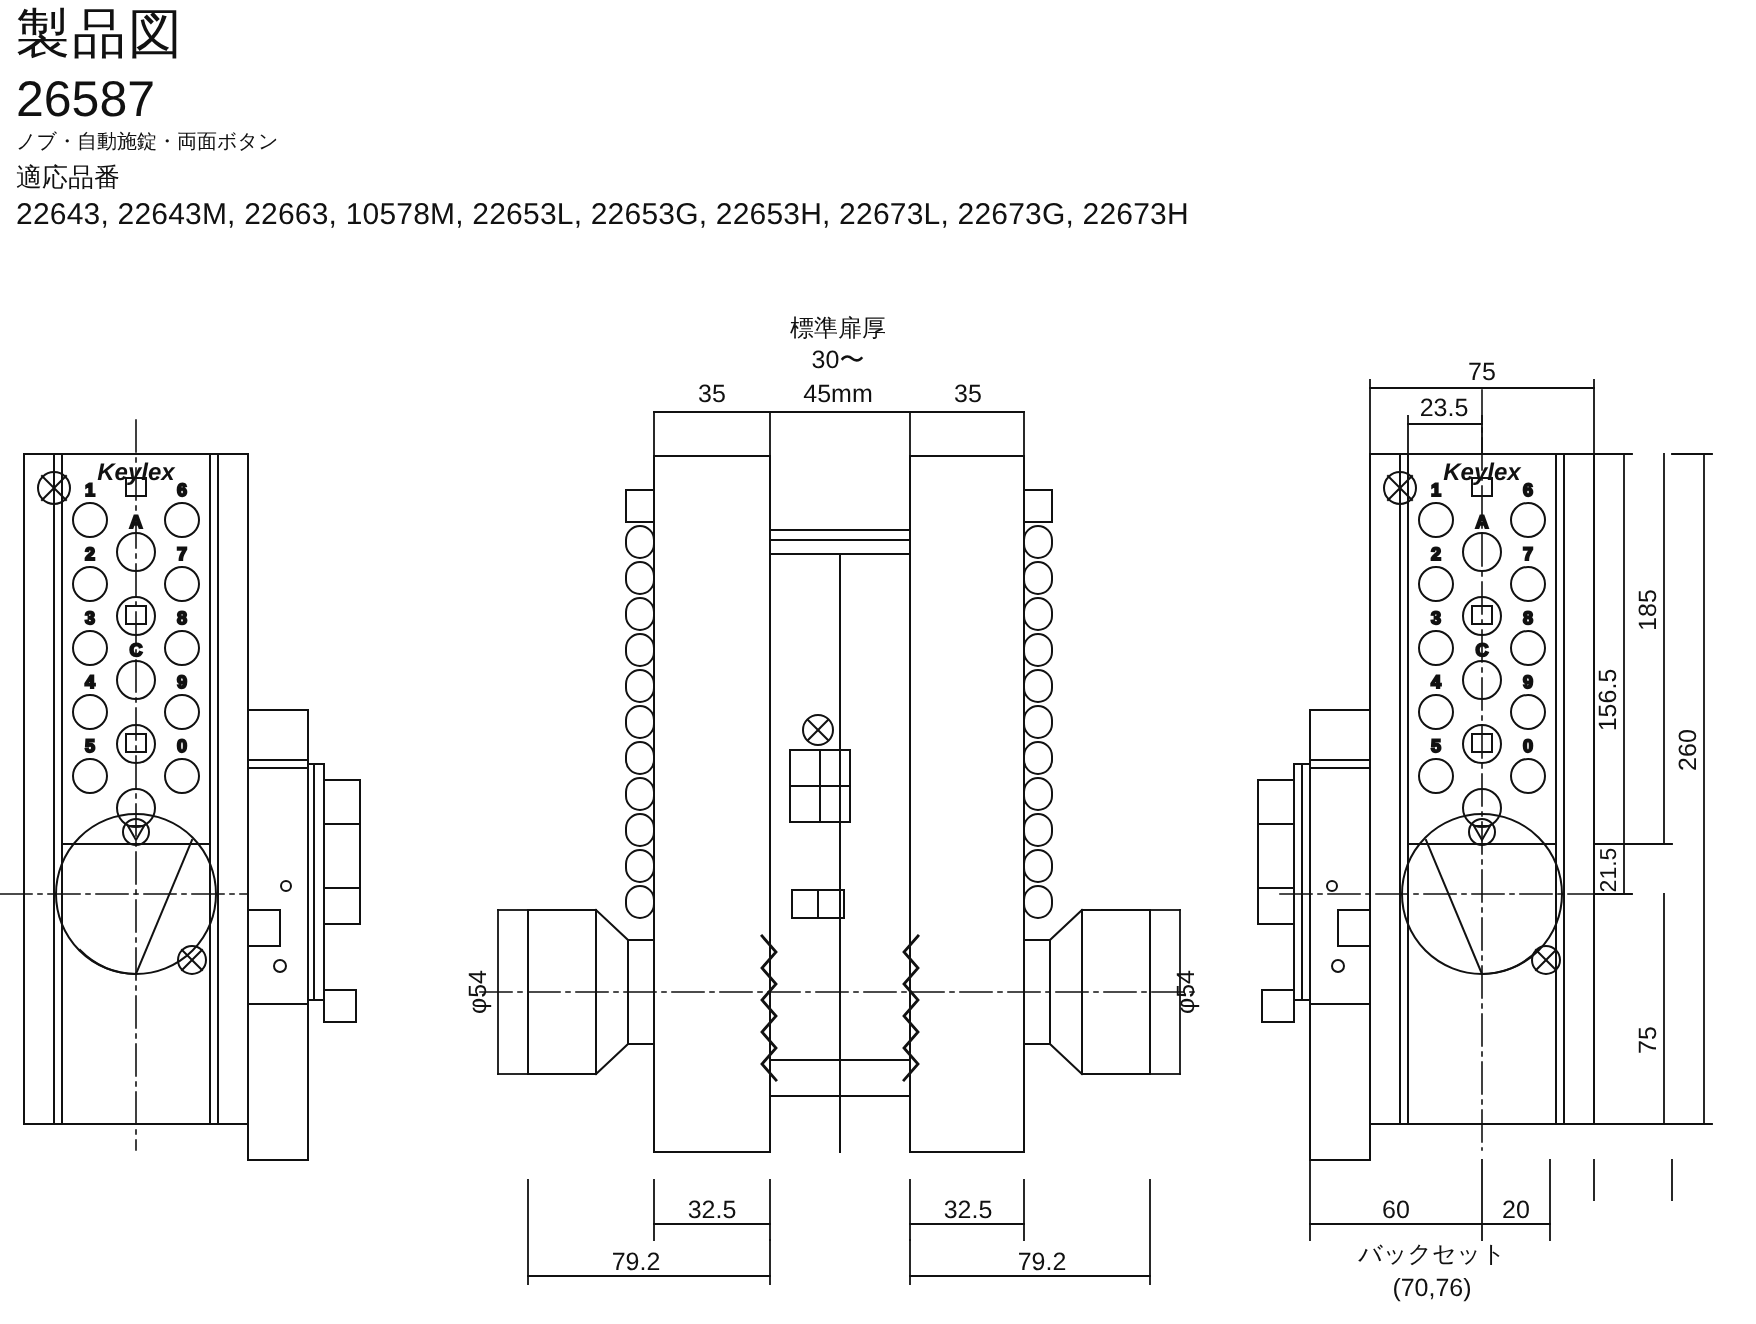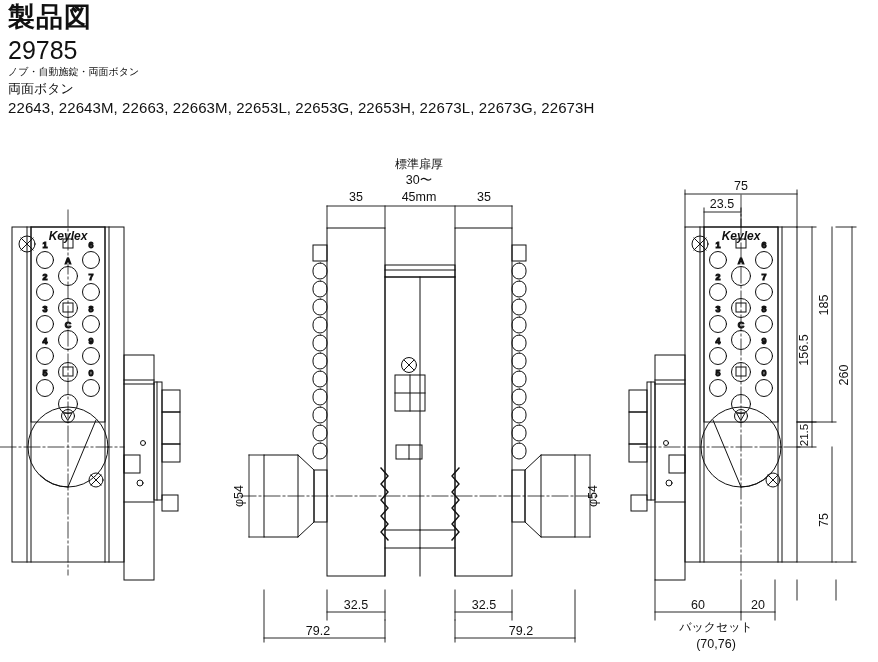--- a/index.html
+++ b/index.html
@@ -1,44 +1,44 @@
 <!DOCTYPE html>
 <html><head>
 <meta charset="utf-8">
 <style>
   html,body{margin:0;padding:0;background:#fff;}
   body{width:878px;height:662px;position:relative;overflow:hidden;
        font-family:"Liberation Sans","DejaVu Sans",sans-serif;color:#111;}
 
   
   #header{position:absolute;left:8px;top:2px;width:860px;}
-  #title{font-size:27px;font-weight:bold;letter-spacing:1px;line-height:1.15;}
+  #title{font-size:27px;font-weight:normal;letter-spacing:1px;line-height:1.15;}
   #model{font-size:25px;font-weight:normal;line-height:1.2;margin-top:2px;letter-spacing:0px;}
   #subtitle{font-size:10px;line-height:1.25;margin-top:1px;}
   #applabel{font-size:13px;line-height:1.3;margin-top:2px;}
   #applist{font-size:15px;line-height:1.3;margin-top:1px;letter-spacing:.1px;}
 
   
   #draw{position:absolute;left:0;top:150px;width:878px;height:512px;}
   #draw svg{display:block;}
 
   .dimtxt{font-family:"Liberation Sans",sans-serif;font-size:12.5px;fill:#111;}
   .dimtxt-s{font-family:"Liberation Sans",sans-serif;font-size:11.5px;fill:#111;}
   .jp{font-family:"DejaVu Sans",sans-serif;font-size:12px;fill:#111;}
   .keytxt{font-family:"Liberation Sans",sans-serif;font-size:9px;fill:#111;font-weight:bold;}
 </style>
 </head>
 <body>
 
 <div id="header">
   <div id="title">製品図</div>
-  <div id="model">29785</div>
+  <div id="model">26587</div>
   <div id="subtitle">ノブ・自動施錠・両面ボタン</div>
-  <div id="applabel">両面ボタン</div>
-  <div id="applist">22643, 22643M, 22663, 22663M, 22653L, 22653G, 22653H, 22673L, 22673G, 22673H</div>
+  <div id="applabel">適応品番</div>
+  <div id="applist">22643, 22643M, 22663, 10578M, 22653L, 22653G, 22653H, 22673L, 22673G, 22673H</div>
 </div>
 
 <div id="draw">
 <svg width="878" height="512" viewBox="0 0 878 512" xmlns="http://www.w3.org/2000/svg">
   <defs>
     <g id="keypad-group">
       
     </g>
   </defs>
 

